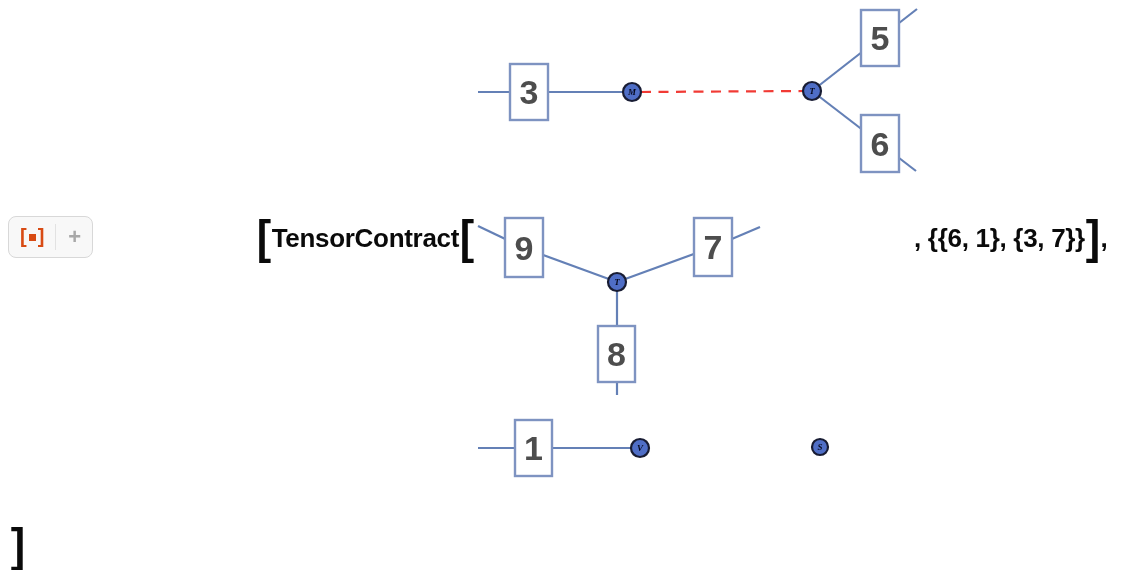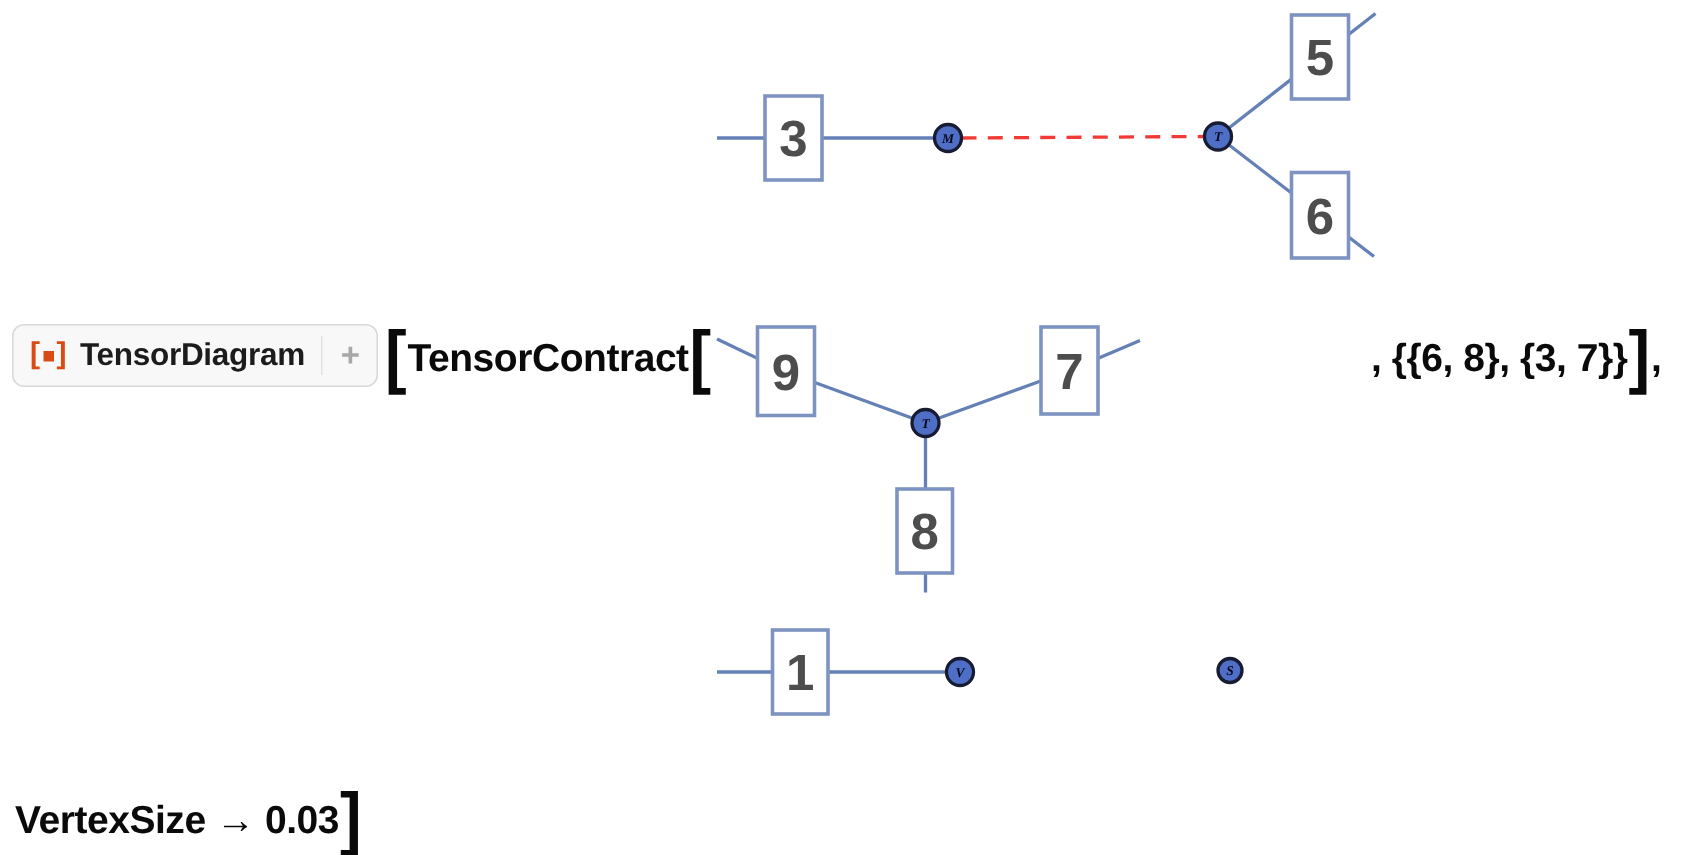--- a/index.html
+++ b/index.html
@@ -39,39 +39,37 @@
 <body>
 
 <div id="screen">
 
   <div class="badge">
     <span class="badge-icon">
       <span class="brk">[</span>
         <span class="sq"></span>
         <span class="brk">]</span>
     </span>
-    <span class="badge-label">TensorDiagram</span>
     <span class="badge-sep"></span>
     <span class="badge-plus">+</span>
   </div>
 
   <div class="code-row" style="left:256px;top:212px;">
     <span class="big-bracket">[</span>
     <span class="code-text">TensorContract</span>
     <span class="big-bracket">[</span>
   </div>
 
   <div class="code-row" style="left:914px;top:212px;">
-    <span class="code-text">, {{6, 8}, {3, 7}}</span>
+    <span class="code-text">, {{6, 1}, {3, 7}}</span>
     <span class="big-bracket">]</span>
     <span class="code-text">,</span>
   </div>
 
   <div class="code-row" style="left:10px;top:520px;">
-    <span class="code-text">VertexSize → 0.03</span>
     <span class="big-bracket">]</span>
   </div>
 
   <svg class="diagram-svg" width="450" height="180" viewBox="0 0 450 180" style="left: 470px; top: 0px;">
       <line x1="8" y1="92" x2="162" y2="92" stroke="#6480b6" stroke-width="2.2" stroke-linecap="butt"></line>
       <line x1="171" y1="92" x2="333" y2="91" stroke="#f13a34" stroke-width="2.2" stroke-linecap="butt" stroke-dasharray="10 7.5"></line>
       <line x1="342" y1="91" x2="447" y2="9" stroke="#6480b6" stroke-width="2.2" stroke-linecap="butt"></line>
       <line x1="342" y1="91" x2="446" y2="171" stroke="#6480b6" stroke-width="2.2" stroke-linecap="butt"></line>
       <rect x="40" y="64" width="38" height="56" fill="#ffffff" stroke="#7e93c1" stroke-width="2.4"></rect>
       <text x="59" y="92" dy="0.36em" text-anchor="middle" fill="#4d4d4d" font-size="34" font-weight="bold" font-family="&quot;Liberation Sans&quot;,sans-serif">3</text>

